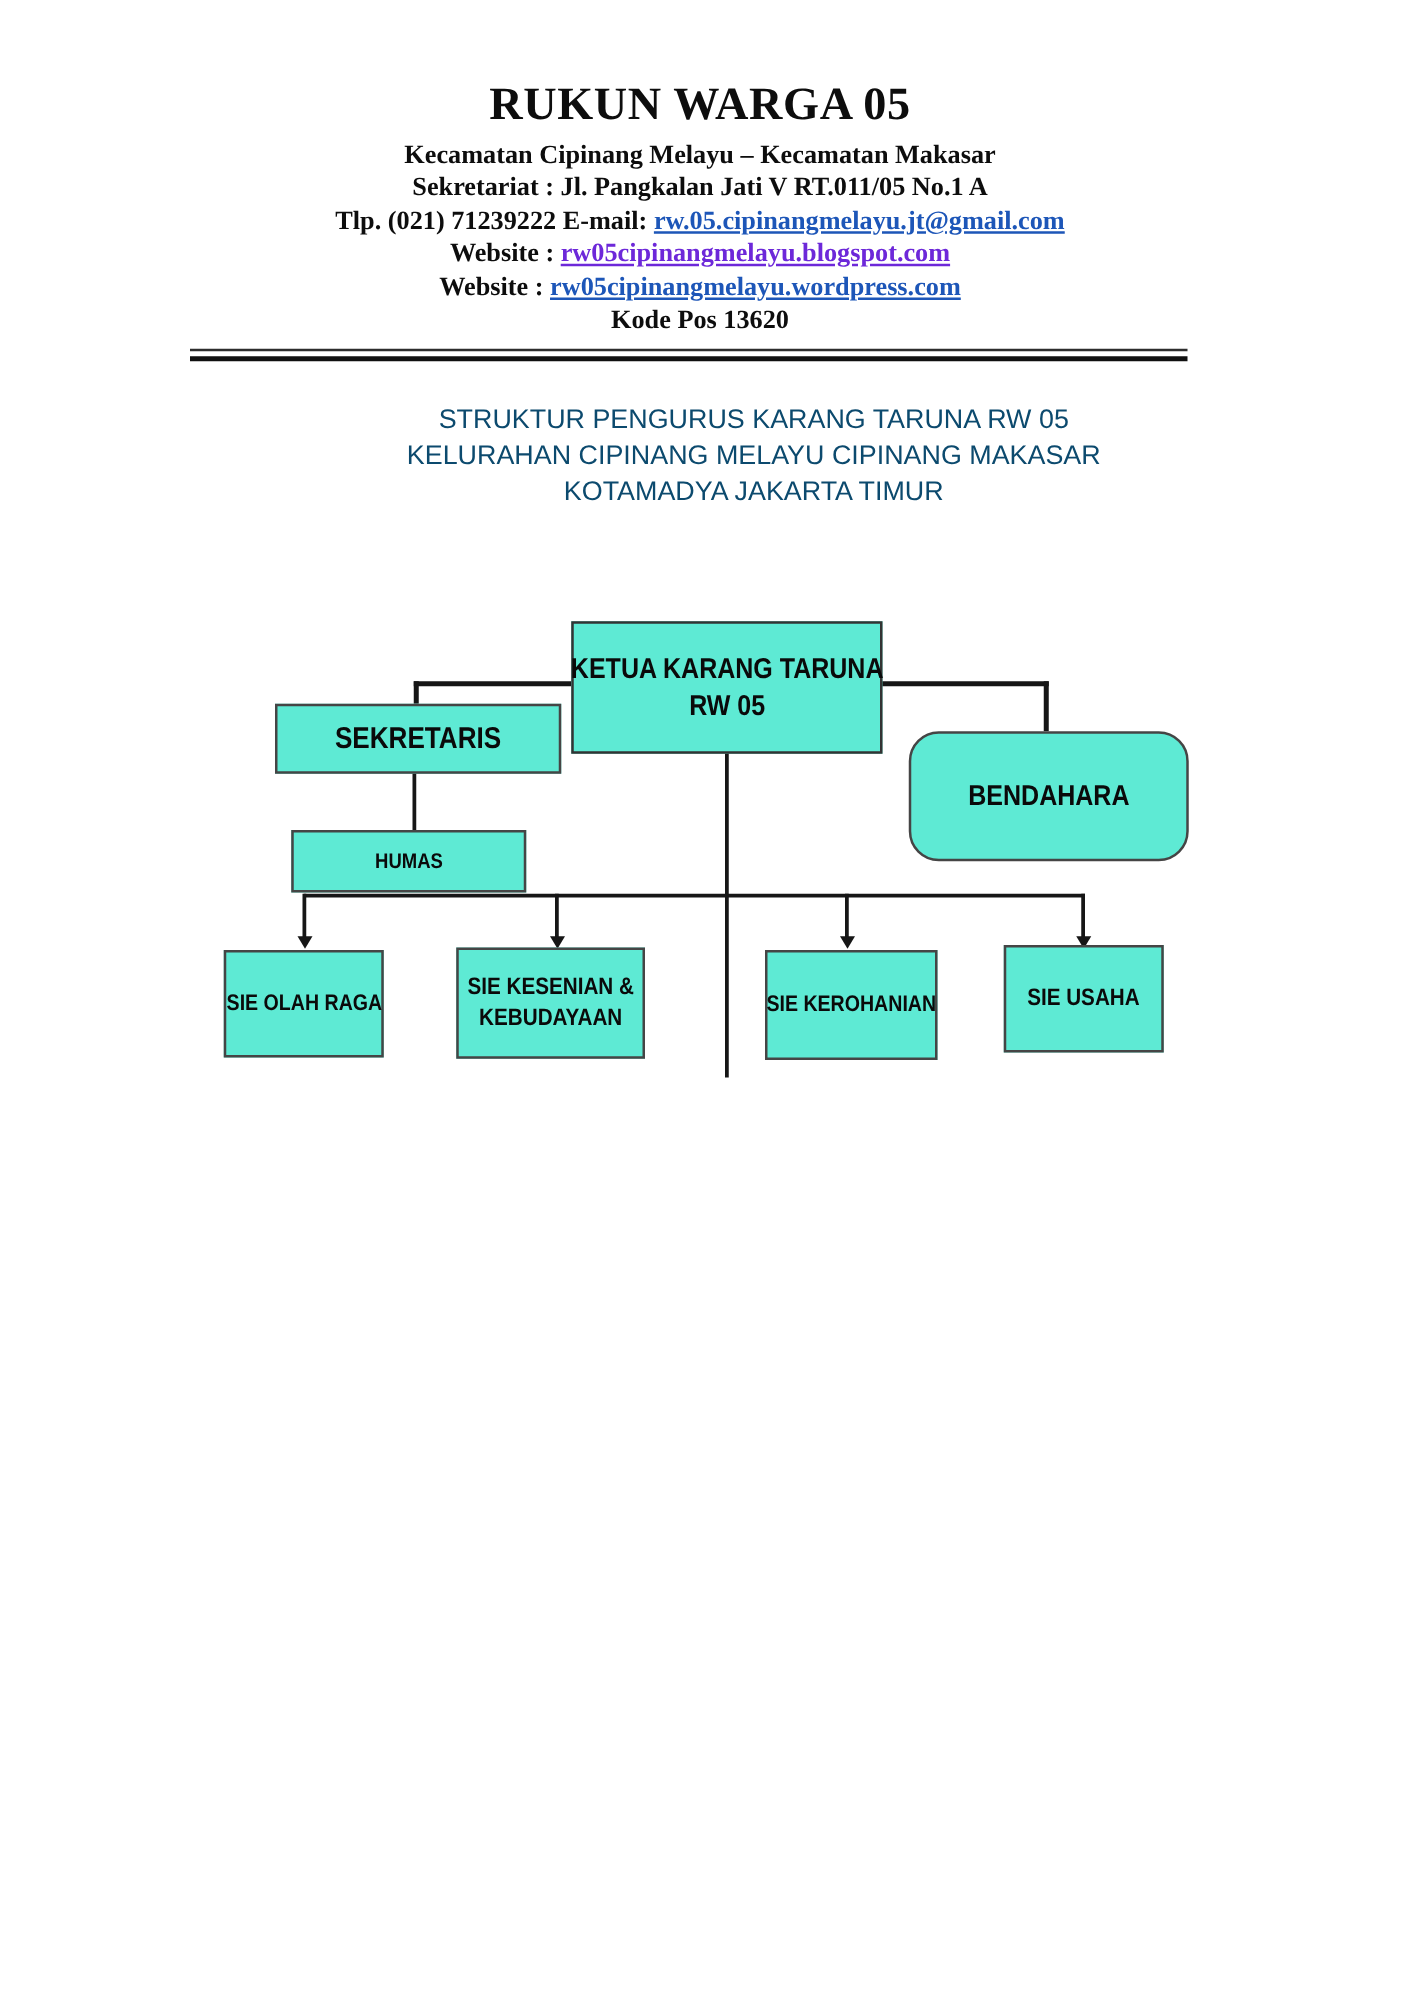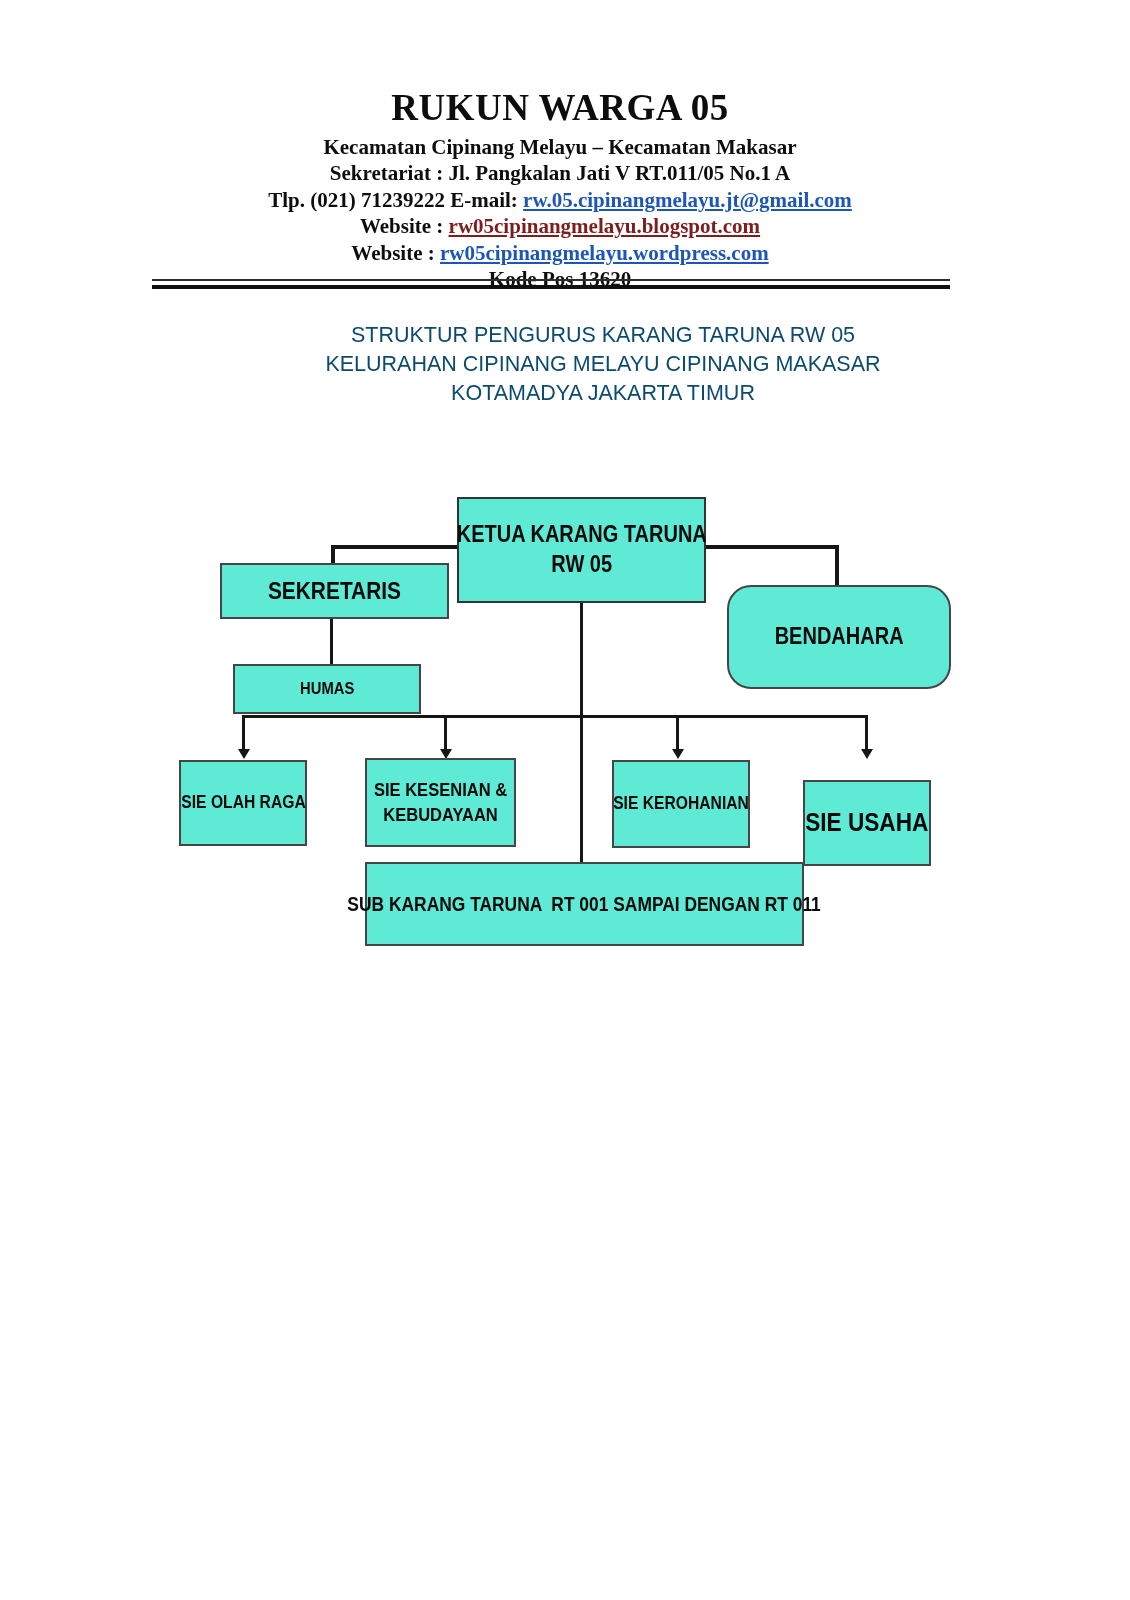--- a/index.html
+++ b/index.html
@@ -5,21 +5,21 @@
   html,body { margin:0; padding:0; background:#ffffff; }
   .page {
     position:relative; width:1130px; height:1600px; background:#ffffff;
     overflow:hidden; font-family:"Liberation Sans", sans-serif;
   }
 
   
   .letterhead {
     position:absolute; left:160px; top:62px; width:800px;
     text-align:center; font-family:"Liberation Serif", serif;
-    font-weight:bold; color:#0d0d0d;margin-top:24px;
+    font-weight:bold; color:#0d0d0d;
   }
   .org-name { font-size:37px; line-height:44px; letter-spacing:0.5px; margin-bottom:4px; }
   .hline { font-size:21px; line-height:26.4px; }
   .lh-link { text-decoration:underline; cursor:pointer; }
 
   .rule-thin  { position:absolute; left:152px; top:279px; width:798px; height:2px; background:#2d2d2d; }
   .rule-thick { position:absolute; left:152px; top:285px; width:798px; height:4px; background:#101010; }
 
   
   .doc-title {
@@ -35,21 +35,21 @@
   }
   .cond { display:inline-block; transform:scaleX(0.87); white-space:pre; line-height:1.3; }
 
   .n-ketua      { left:457px; top:497px; width:245px; height:102px; font-size:23px; border-color:#333; }
   .n-sekretaris { left:220px; top:563px; width:225px; height:52px;  font-size:24px; }
   .n-bendahara  { left:727px; top:585px; width:220px; height:100px; font-size:23px;border-radius:24px; }
   .n-humas      { left:233px; top:664px; width:184px; height:46px;  font-size:17px; }
   .n-olahraga   { left:179px; top:760px; width:124px; height:82px;  font-size:18px; }
   .n-kesenian   { left:365px; top:758px; width:147px; height:85px;  font-size:19px; }
   .n-kerohanian { left:612px; top:760px; width:134px; height:84px;  font-size:18px;text-align:right; }
-  .n-usaha      { left:803px; top:780px; width:124px; height:82px;  font-size:26px; }
+  .n-usaha      { left:803px; top:756px; width:124px; height:82px;  font-size:19px; }
   .n-sub        { left:365px; top:862px; width:435px; height:80px;  font-size:20px; }
 
   .conn { position:absolute; background:#161616; }
   .c-left-h    { left:331px; top:545px; width:126px; height:4px; }
   .c-left-v    { left:331px; top:545px; width:4px;  height:18px; }
   .c-right-h   { left:702px; top:545px; width:137px; height:4px; }
   .c-right-v   { left:835px; top:545px; width:4px;  height:40px; }
   .c-sek-humas { left:330px; top:615px; width:3px;  height:49px; }
   .c-center-v  { left:580px; top:599px; width:3px;  height:263px; }
   .c-dist-h    { left:243px; top:715px; width:625px; height:3px; }
@@ -74,21 +74,21 @@
 <div class="page">
 
   <div class="letterhead">
     <div class="org-name">RUKUN WARGA 05</div>
     <div class="hline">Kecamatan Cipinang Melayu – Kecamatan Makasar</div>
     <div class="hline">Sekretariat : Jl. Pangkalan Jati V RT.011/05 No.1 A</div>
     <div class="hline">
       <span>Tlp. (021) 71239222 E-mail: </span><a class="lh-link" style="color:#1d56b8">rw.05.cipinangmelayu.jt@gmail.com</a>
     </div>
     <div class="hline">
-      <span>Website : </span><a class="lh-link" style="color:#7f1d1d">rw05cipinangmelayu.blogspot.com</a>
+      <span>Website : </span><a class="lh-link" style="color:#6d28d9">rw05cipinangmelayu.blogspot.com</a>
     </div>
     <div class="hline">
       <span>Website : </span><a class="lh-link" style="color:#1d56b8">rw05cipinangmelayu.wordpress.com</a>
     </div>
     <div class="hline">Kode Pos 13620</div>
   </div>
 
   <div class="rule-thin"></div>
   <div class="rule-thick"></div>
 
@@ -134,17 +134,14 @@
   <div class="node n-kesenian">
     <span class="cond">SIE KESENIAN &amp;
 KEBUDAYAAN</span>
   </div>
   <div class="node n-kerohanian">
     <span class="cond">SIE KEROHANIAN</span>
   </div>
   <div class="node n-usaha">
     <span class="cond">SIE USAHA</span>
   </div>
-  <div class="node n-sub">
-    <span class="cond">SUB KARANG TARUNA  RT 001 SAMPAI DENGAN RT 011</span>
-  </div>
 
 </div>
 
 </body></html>

